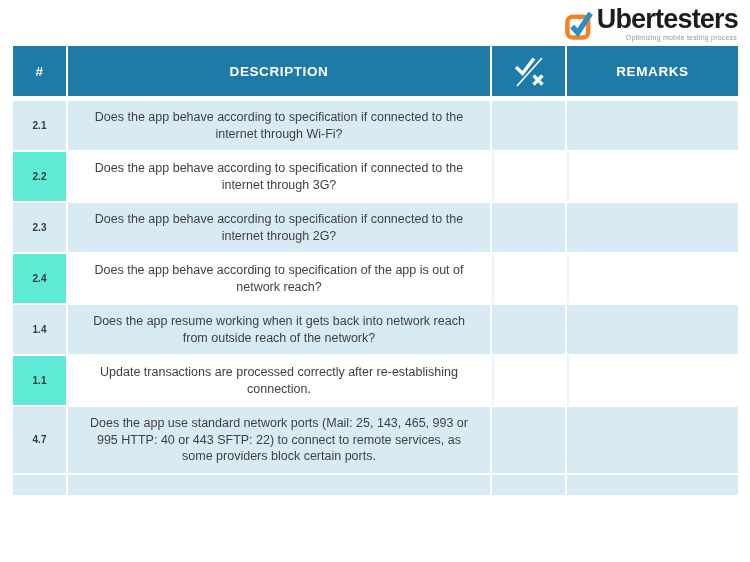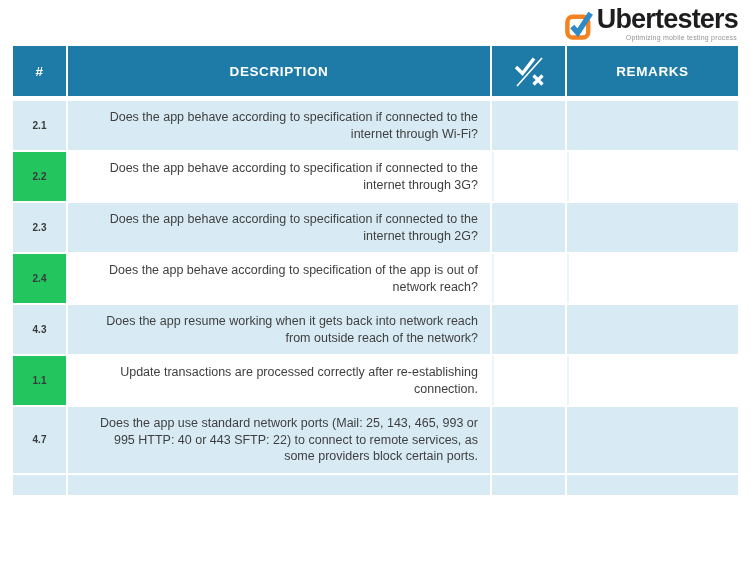--- a/index.html
+++ b/index.html
@@ -23,24 +23,24 @@
   col.c-check{width:73px;}
   col.c-rem{width:171px;}
   th{
     background:#1e7ba7;color:#ffffff;font-weight:bold;font-size:13.5px;
     letter-spacing:0.6px;height:50px;vertical-align:middle;text-align:center;padding:0;
   }
   th.col-check svg{display:block;margin:0 auto;}
   tbody tr:first-child td{border-top:3px solid #ffffff;}
   td{vertical-align:middle;font-size:12.5px;color:#3f3f3f;padding:8px 4px;}
   td.num{text-align:center;font-weight:bold;font-size:10px;color:#3a3a3a;}
-  td.desc{text-align:right;padding:8px 12px;line-height:1.32;}
+  td.desc{text-align:center;padding:8px 12px;line-height:1.32;}
   tr.blue td{background:#d8ebf4;}
   tr.white td{background:#ffffff;}
-  tr.white td.num{background:#22c55e;}
+  tr.white td.num{background:#5eead4;}
   tr.white td.check,tr.white td.remarks{border-left:2px solid #eaf4f9;}
   tr.partial td{padding:0;height:20px;background:#d8ebf4;}
 </style>
 </head>
 <body>
 
 <div class="logo">
   <span class="logo-icon">
     <svg width="31" height="33" viewBox="0 0 32 34">
       <rect x="3.5" y="9" width="21.5" height="21.5" rx="5.5" fill="#ffffff" stroke="#f58220" stroke-width="4.6"></rect>
@@ -93,21 +93,21 @@
         <td class="check"></td>
         <td class="remarks"></td>
       </tr>
       <tr class="white">
         <td class="num">2.4</td>
         <td class="desc">Does the app behave according to specification of the app is out of network reach?</td>
         <td class="check"></td>
         <td class="remarks"></td>
       </tr>
       <tr class="blue">
-        <td class="num">4.3</td>
+        <td class="num">1.4</td>
         <td class="desc">Does the app resume working when it gets back into network reach from outside reach of the network?</td>
         <td class="check"></td>
         <td class="remarks"></td>
       </tr>
       <tr class="white">
         <td class="num">1.1</td>
         <td class="desc">Update transactions are processed correctly after re-establishing connection.</td>
         <td class="check"></td>
         <td class="remarks"></td>
       </tr>

